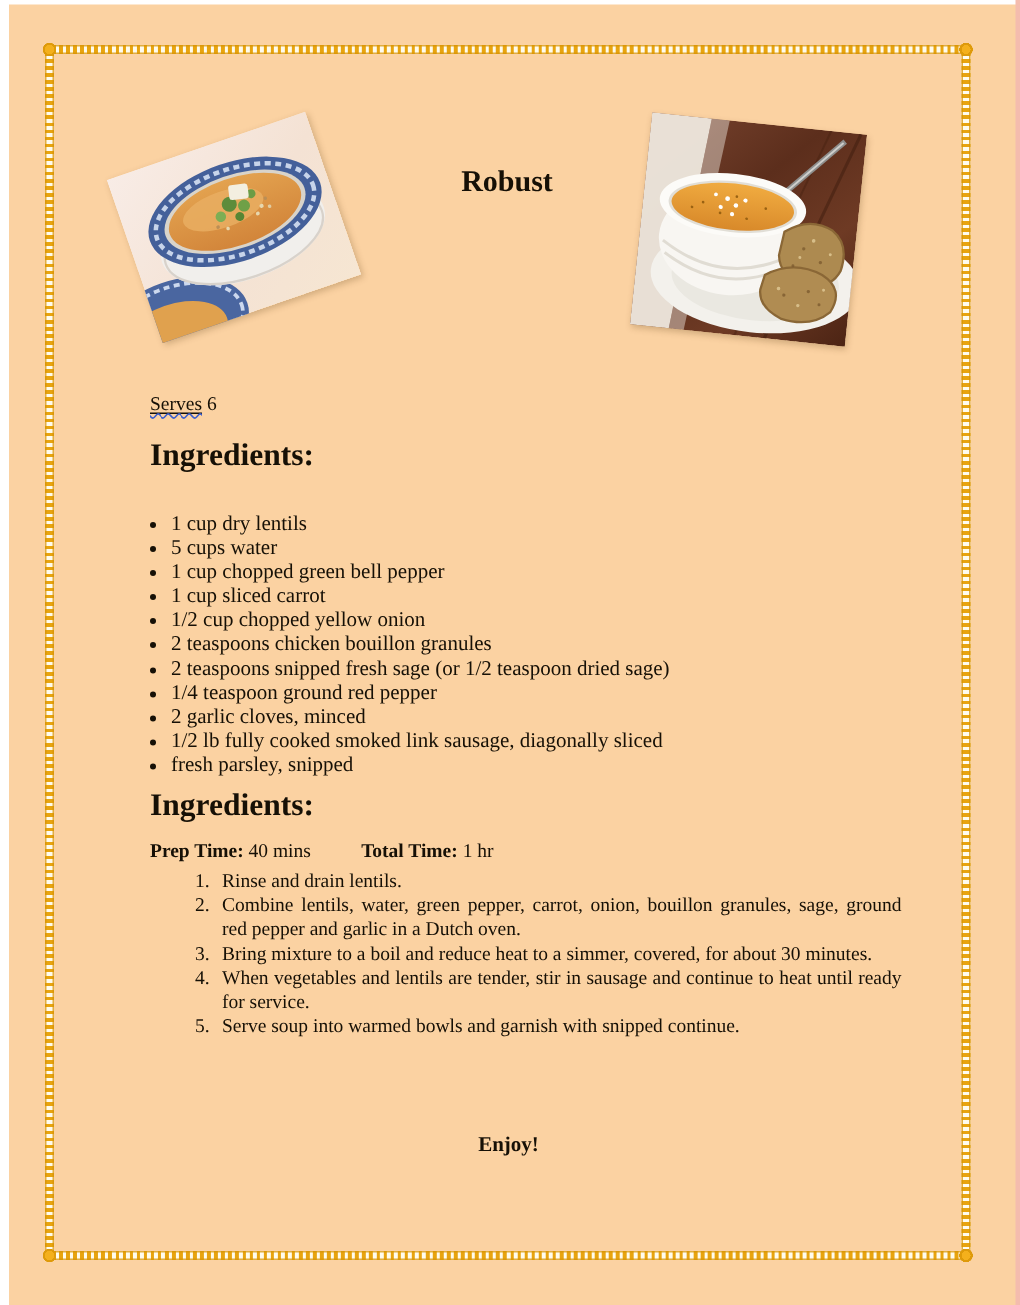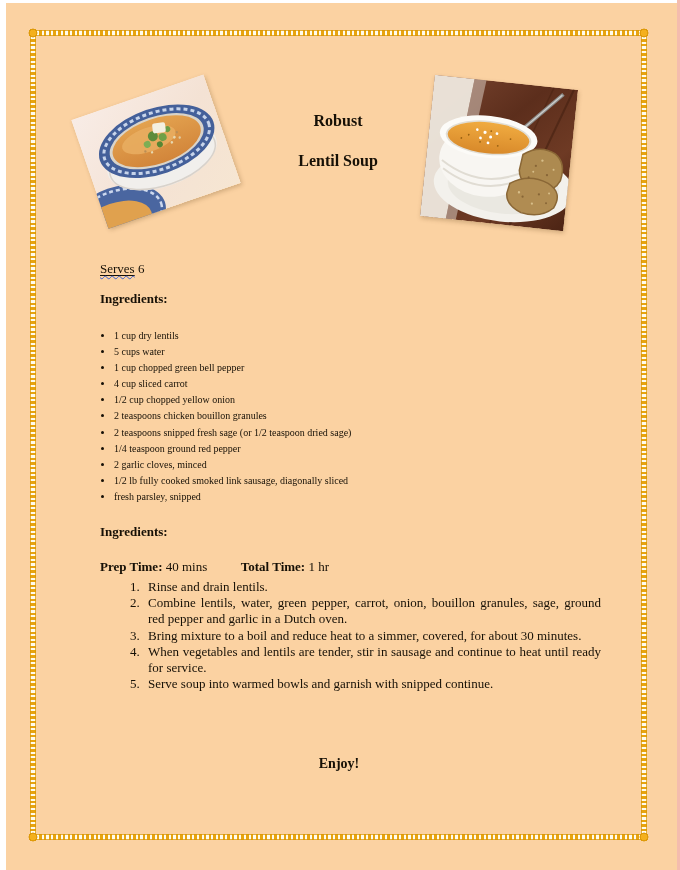--- a/index.html
+++ b/index.html
@@ -38,34 +38,34 @@
   .bcorner.bl{left:-2px;bottom:-2px;} .bcorner.br{right:-2px;bottom:-2px;}
 
   
   .photo{position:absolute;overflow:hidden;box-shadow:1px 2px 4px rgba(90,60,20,.25);}
   .photo svg{display:block;}
   .photo-left{left:86px;top:94px;width:140px;height:115px;transform:rotate(-19deg);}
   .photo-right{left:427px;top:82px;width:144px;height:142px;transform:rotate(6deg);}
 
   
   .title-block{position:absolute;left:262px;top:113px;width:152px;text-align:center;}
-  .title-line{font-size:16px;font-weight:bold;line-height:16px;}
+  .title-line{font-size:20px;font-weight:bold;line-height:16px;}
   .title-line + .title-line{margin-top:24px;}
 
   .serves-line{position:absolute;left:100px;top:261px;font-size:13px;}
   .serves-word{text-decoration:underline;text-decoration-color:#161006;text-underline-offset:2px;}
   .serves-inner{text-decoration:underline wavy #3B5ECC;text-decoration-thickness:1px;}
 
-  .section-heading{position:absolute;left:100px;font-size:13px;font-weight:bold;}
+  .section-heading{position:absolute;left:100px;font-size:21px;font-weight:bold;}
   .heading-ingredients{top:291px;}
   .heading-directions{top:524px;}
 
   ul.ingredients{
-    position:absolute;left:100px;top:328px;width:480px;margin:0;padding:0 0 0 14px;
-    font-size:10px;line-height:16.1px;list-style:disc outside;
+    position:absolute;left:100px;top:342px;width:480px;margin:0;padding:0 0 0 14px;
+    font-size:14px;line-height:16.1px;list-style:disc outside;
   }
   ul.ingredients li{margin:0;padding:0;}
 
   .times-line{position:absolute;left:100px;top:559px;font-size:13px;}
   .times-line .lbl{font-weight:bold;}
   .times-line .gap{display:inline-block;width:27px;}
 
   ol.steps{
     position:absolute;left:120px;top:579px;width:458px;margin:0;padding:0 0 0 23px;
     font-size:13px;line-height:16.2px;list-style:decimal outside;text-align:justify;
@@ -202,34 +202,33 @@
         <circle cx="96" cy="108" r="1.2"></circle>
           <circle cx="110" cy="118" r="1.1"></circle>
           <circle cx="126" cy="106" r="1"></circle>
       </g>
     </g>
   </svg>
 </div>
 
 <div class="title-block">
   <div class="title-line">Robust</div>
-  <div class="title-line">Lentil Soup</div>
 </div>
 
 <div class="serves-line">
   <span class="serves-word"><span class="serves-inner">Serves</span></span>
   <span>6</span>
 </div>
 
 <div class="section-heading heading-ingredients">Ingredients:</div>
 <ul class="ingredients">
     <li>1 cup dry lentils</li>
     <li>5 cups water</li>
     <li>1 cup chopped green bell pepper</li>
-    <li>4 cup sliced carrot</li>
+    <li>1 cup sliced carrot</li>
     <li>1/2 cup chopped yellow onion</li>
     <li>2 teaspoons chicken bouillon granules</li>
     <li>2 teaspoons snipped fresh sage (or 1/2 teaspoon dried sage)</li>
     <li>1/4 teaspoon ground red pepper</li>
     <li>2 garlic cloves, minced</li>
     <li>1/2 lb fully cooked smoked link sausage, diagonally sliced</li>
     <li>fresh parsley, snipped</li>
   </ul>
 
 <div class="section-heading heading-directions">Ingredients:</div>

